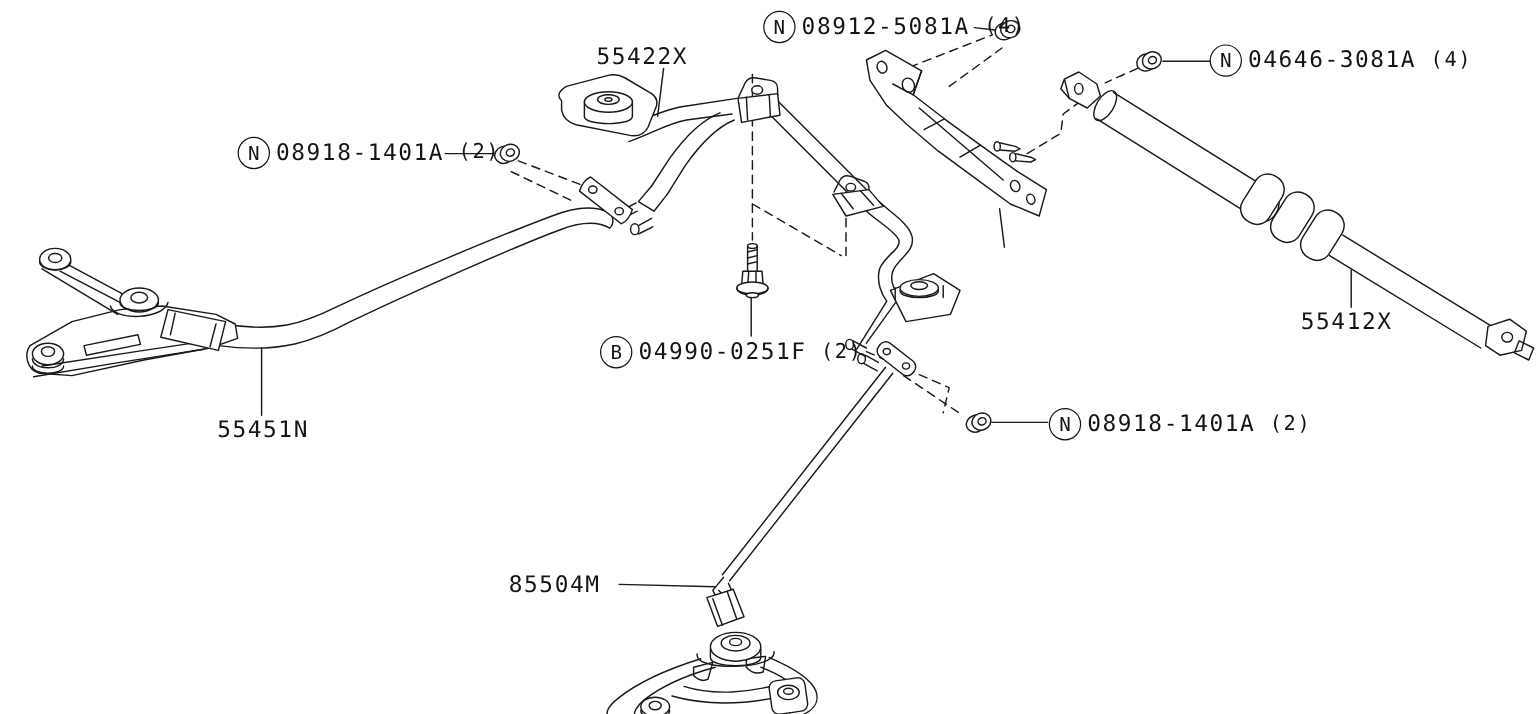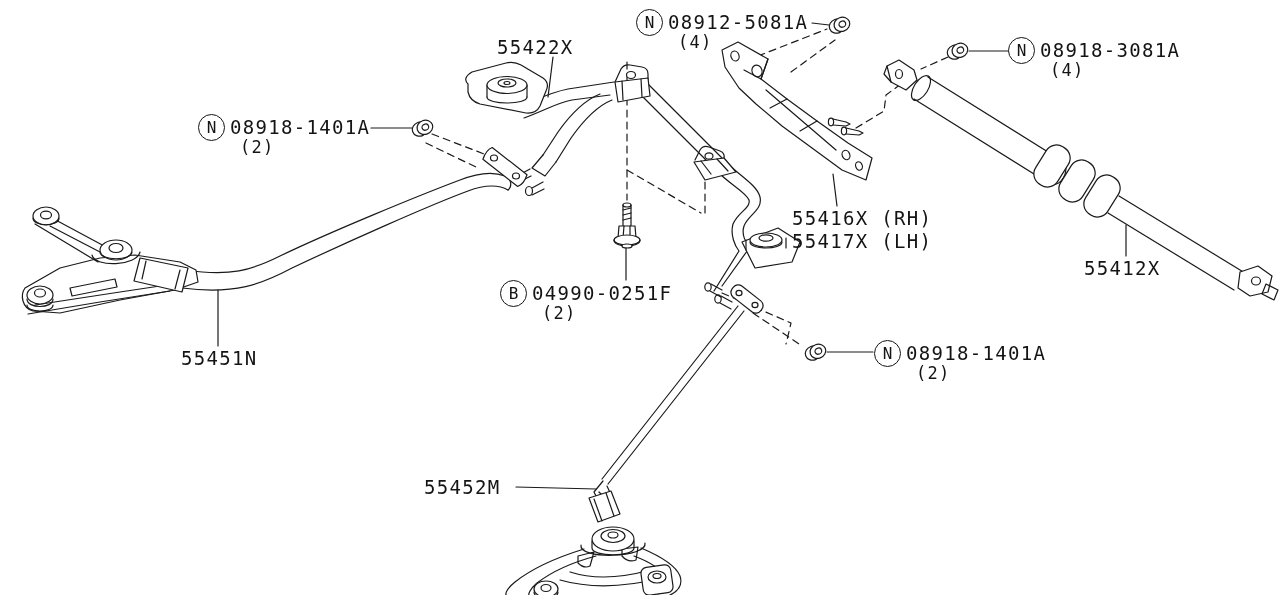--- a/index.html
+++ b/index.html
@@ -4,21 +4,21 @@
 <style>
   html,body{margin:0;padding:0;background:#fff;}
   #stage{position:relative;width:1280px;height:595px;background:#ffffff;overflow:hidden;
          font-family:"DejaVu Sans Mono", monospace;color:#111;}
   #lineart{position:absolute;left:0;top:0;}
   .lbl{position:absolute;display:flex;align-items:flex-start;gap:5px;
        font-size:19px;letter-spacing:1.3px;line-height:1;white-space:nowrap;color:#141414;}
   .circ{flex:0 0 auto;width:25px;height:25px;border:1.6px solid #141414;border-radius:50%;
         display:flex;align-items:center;justify-content:center;font-size:16px;letter-spacing:0;
         margin-top:-4px;background:#fff;}
-  .stack{display:flex;flex-direction:column;gap:2px;}
+  .stack{display:flex;flex-direction:row;gap:2px;align-items:center;}
   .qty{font-size:17px;padding-left:10px;}
   .two-line{display:flex;flex-direction:column;gap:4px;}
 </style>
 </head>
 <body>
 
 <div id="stage">
 
   <svg id="lineart" width="1280" height="595" viewBox="0 0 1280 595">
     <defs>
@@ -249,59 +249,55 @@
     <span class="circ">N</span>
     <span class="stack">
       <span>08912-5081A</span>
       <span class="qty">(4)</span>
     </span>
   </div>
 
   <div class="lbl" style="left:1008px;top:41px">
     <span class="circ">N</span>
     <span class="stack">
-      <span>08918-3081A</span>
+      <span>04646-3081A</span>
       <span class="qty">(4)</span>
     </span>
   </div>
 
   <div class="lbl" style="left:198px;top:118px">
     <span class="circ">N</span>
     <span class="stack">
       <span>08918-1401A</span>
       <span class="qty">(2)</span>
     </span>
   </div>
 
   <div class="lbl" style="left:500px;top:284px">
     <span class="circ">B</span>
     <span class="stack">
       <span>04990-0251F</span>
       <span class="qty">(2)</span>
     </span>
   </div>
 
-  <div class="lbl two-line" style="left:792px;top:209px">
-    <span>55416X (RH)</span>
-    <span>55417X (LH)</span>
-  </div>
 
   <div class="lbl" style="left:1084px;top:259px">
     <span>55412X</span>
   </div>
 
   <div class="lbl" style="left:181px;top:349px">
     <span>55451N</span>
   </div>
 
   <div class="lbl" style="left:874px;top:344px">
     <span class="circ">N</span>
     <span class="stack">
       <span>08918-1401A</span>
       <span class="qty">(2)</span>
     </span>
   </div>
 
   <div class="lbl" style="left:424px;top:478px">
-    <span>55452M</span>
+    <span>85504M</span>
   </div>
 
 </div>
 
 </body></html>

